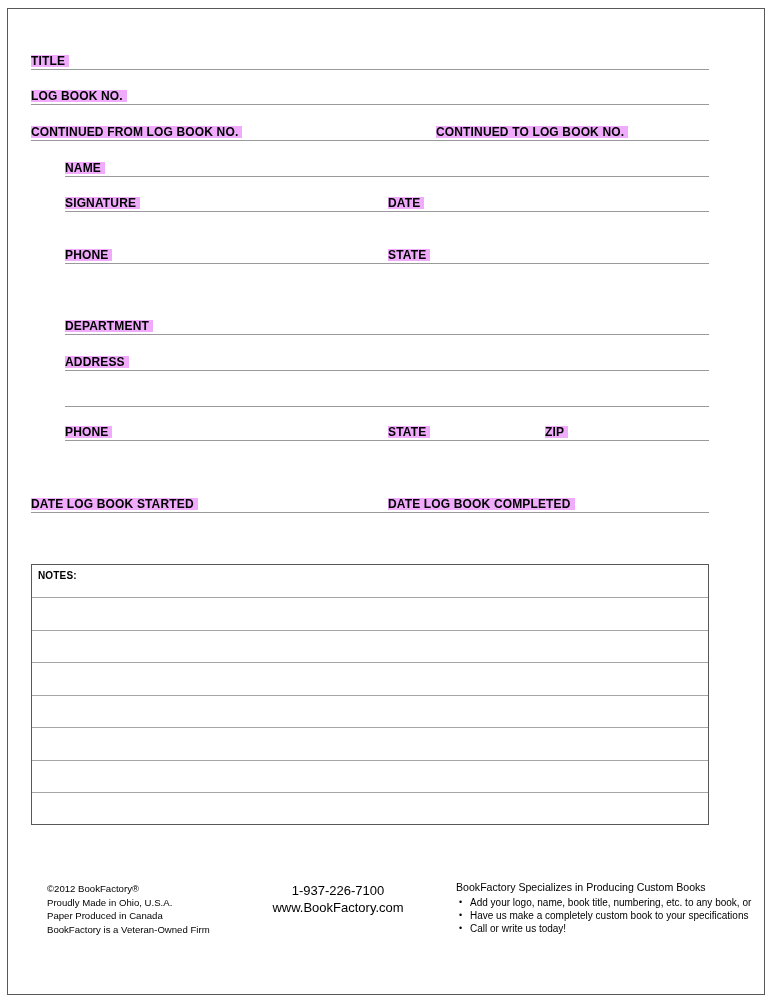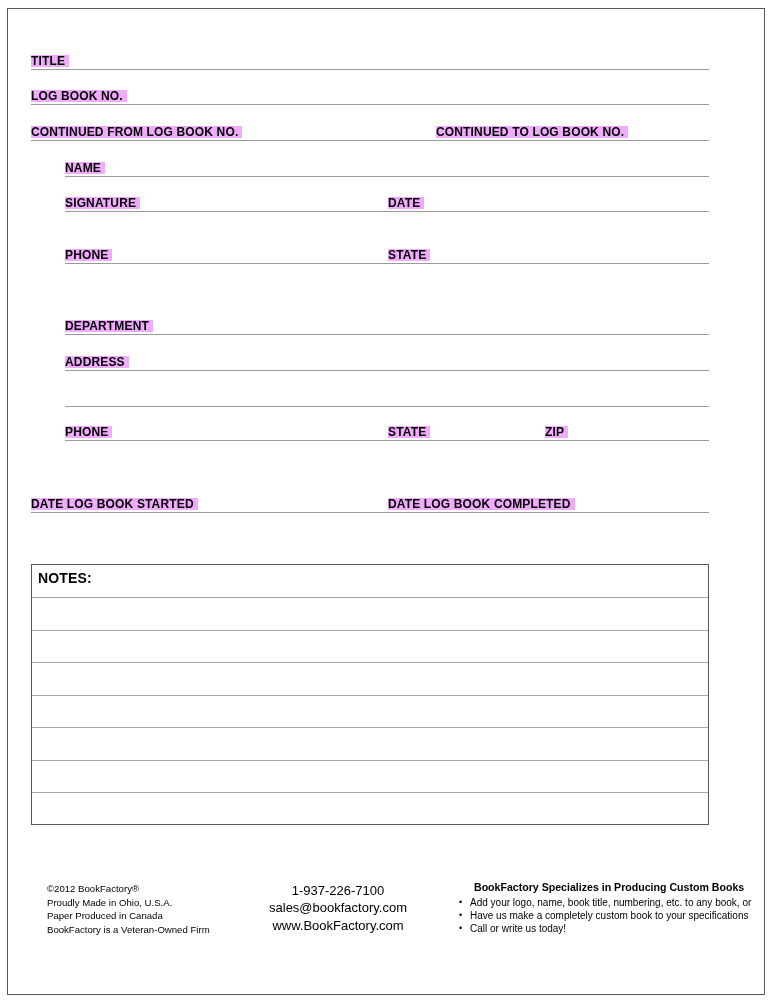--- a/index.html
+++ b/index.html
@@ -62,21 +62,21 @@
     top: 564px;
     width: 678px;
     height: 261px;
     border: 1.6px solid #58585a;
     box-sizing: border-box;
   }
   #notes-label {
     position: absolute;
     left: 6px;
     top: 5px;
-    font-size: 14px;
+    font-size: 10px;
     font-weight: bold;
     letter-spacing: 0.15px;
   }
   .notes-rule {
     position: absolute;
     left: 0;
     width: 100%;
     height: 0;
     border-bottom: 1.4px solid #a6a6a8;
   }
@@ -108,24 +108,23 @@
     white-space: nowrap;
   }
   #footer-right {
     position: absolute;
     left: 440px;
     top: 2px;
     width: 300px;
   }
   #footer-right-heading {
     font-size: 10.6px;
-    font-weight: bold;
+    font-weight: normal;
     line-height: 14px;
     white-space: nowrap;
-    margin-left: 18px;
   }
   #footer-bullets {
     margin: 2px 0 0 0;
     padding: 0;
     list-style: none;
   }
   #footer-bullets li {
     font-size: 10px;
     line-height: 13px;
     white-space: nowrap;
@@ -224,21 +223,20 @@
 
     <div id="footer-left">
       <div>©2012 BookFactory®</div>
       <div>Proudly Made in Ohio, U.S.A.</div>
       <div>Paper Produced in Canada</div>
       <div>BookFactory is a Veteran-Owned Firm</div>
     </div>
 
     <div id="footer-mid">
       <div>1-937-226-7100</div>
-      <div>sales@bookfactory.com</div>
       <div>www.BookFactory.com</div>
     </div>
 
     <div id="footer-right">
       <div id="footer-right-heading">BookFactory Specializes in Producing Custom Books</div>
       <ul id="footer-bullets">
         <li>Add your logo, name, book title, numbering, etc. to any book, or</li>
         <li>Have us make a completely custom book to your specifications</li>
         <li>Call or write us today!</li>
       </ul>

